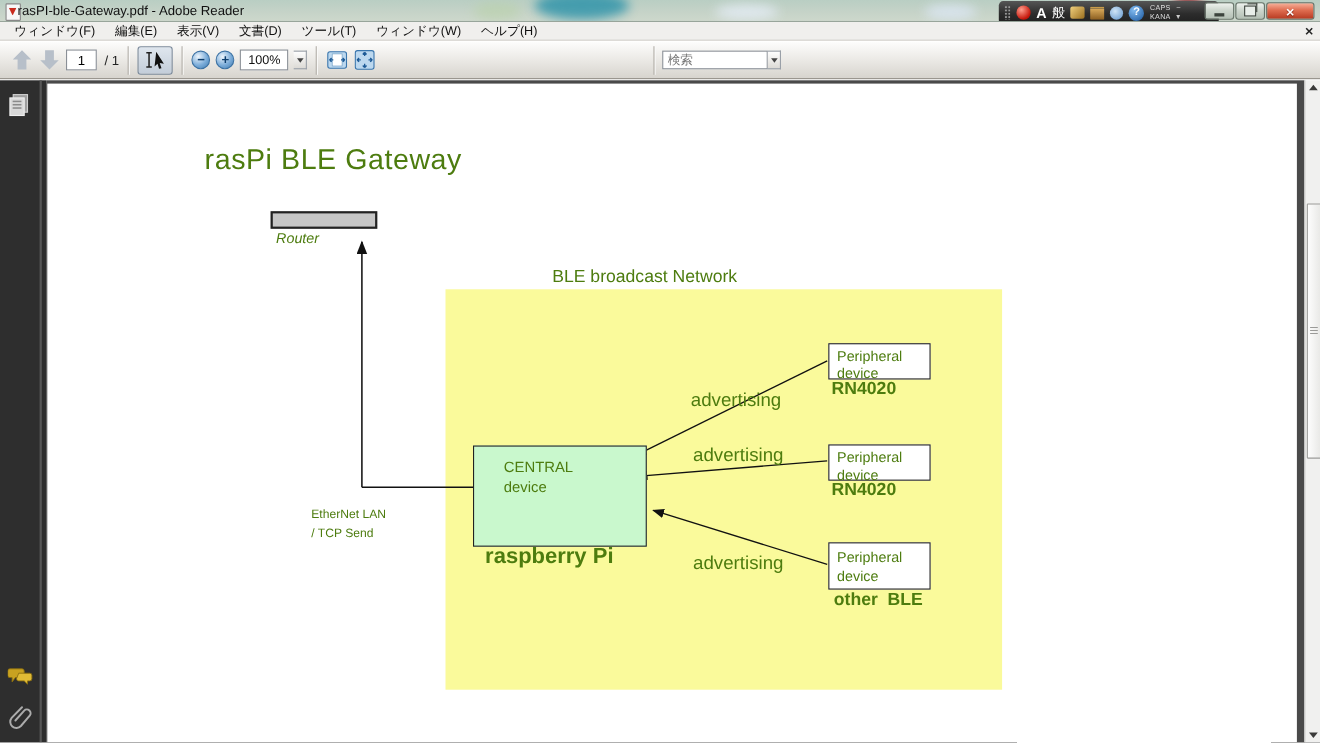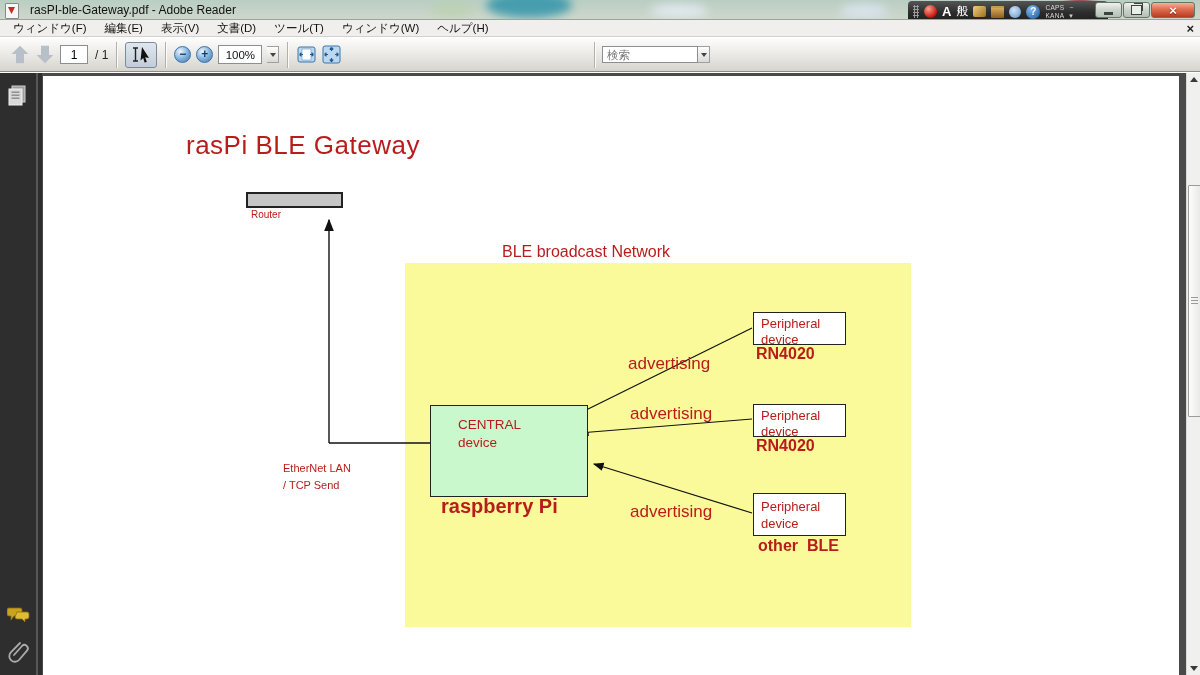--- a/index.html
+++ b/index.html
@@ -9,21 +9,21 @@
   
   .titlebar{position:absolute;left:0;top:0;width:1200px;height:19px;
     background:linear-gradient(180deg,#b9cec3 0%,#c6d3c8 60%,#cdd8cc 100%);
     border-bottom:1px solid #98a59b;overflow:hidden;}
   .blob{position:absolute;border-radius:50%;filter:blur(5px);}
   .blob.teal{left:486px;top:-8px;width:86px;height:26px;background:#1d8ca6;opacity:.75;}
   .blob.b1{left:650px;top:4px;width:58px;height:14px;background:#e6eef8;opacity:.8;}
   .blob.b2{left:840px;top:4px;width:48px;height:14px;background:#dde8f6;opacity:.8;}
   .blob.b3{left:430px;top:2px;width:44px;height:16px;background:#b9d2a8;opacity:.6;}
   .blob.red{left:1066px;top:-6px;width:28px;height:28px;background:#8c2e33;opacity:.85;}
-  .titletext{position:absolute;left:30px;top:3px;font-size:12px;color:#111;white-space:nowrap;}
+  .titletext{position:absolute;left:16px;top:3px;font-size:12px;color:#111;white-space:nowrap;}
   .pdficon{position:absolute;left:5px;top:3px;width:12px;height:14px;background:#f7f7f7;
     border:1px solid #888;border-radius:1px;}
   .pdficon::after{content:"";position:absolute;left:2px;top:3px;width:7px;height:7px;
     background:#c92a1e;clip-path:polygon(0 0,100% 0,50% 100%);}
 
   
   .imebar{position:absolute;left:908px;top:1px;width:200px;height:21px;border-radius:4px;
     background:linear-gradient(180deg,#555 0%,#2c2c2c 55%,#1f1f1f 100%);
     display:flex;align-items:center;gap:5px;padding:0 5px;box-sizing:border-box;color:#eee;}
   .grip{width:6px;height:13px;background-image:radial-gradient(#9b9b9b 1px,transparent 1.2px);
@@ -113,25 +113,25 @@
   .tri-up{width:0;height:0;border-left:4px solid transparent;border-right:4px solid transparent;
     border-bottom:5px solid #3a3a3a;}
   .tri-dn{width:0;height:0;border-left:4px solid transparent;border-right:4px solid transparent;
     border-top:5px solid #3a3a3a;}
   .thumb{position:absolute;left:1px;top:112px;width:11px;height:230px;border:1px solid #9c9c9a;
     border-radius:1px;background:linear-gradient(90deg,#fdfdfd,#e9e9e7);}
   .thumb::after{content:"";position:absolute;left:2px;top:111px;width:7px;height:7px;
     background:repeating-linear-gradient(180deg,#9a9a98 0 1px,transparent 1px 3px);}
 
   
-  .dg{position:absolute;color:#b91c1c;}
+  .dg{position:absolute;color:#4d7c0f;}
   .d-title{left:186px;top:130px;font-size:26px;font-weight:500;letter-spacing:.5px;}
   .d-nettitle{left:502px;top:243px;font-size:16px;}
   .d-routerbox{left:246px;top:192px;width:93px;height:12px;background:#c6c6c6;border:2px solid #222;}
-  .d-routerlabel{left:251px;top:209px;font-size:10px;}
+  .d-routerlabel{left:251px;top:209px;font-size:13px;font-style:italic;}
   .d-netbg{left:405px;top:263px;width:506px;height:364px;background:#fafa9b;}
   .d-central{left:430px;top:405px;width:129px;height:80px;background:#c9f8cd;border:1.5px solid #222;
     padding:10px 0 0 27px;font-size:13.5px;line-height:18px;box-sizing:content-box;}
   .d-raspi{left:441px;top:495px;font-size:20px;font-weight:bold;}
   .d-pbox{width:84px;background:#fff;border:1.5px solid #222;padding:3px 0 0 7px;
     font-size:13px;line-height:15.5px;}
   .d-p1{left:753px;top:312px;height:28px;}
   .d-p2{left:753px;top:404px;height:28px;}
   .d-p3{left:753px;top:493px;height:37px;line-height:17px;padding-top:4px;}
   .d-cap{font-size:16px;font-weight:bold;white-space:pre;}

